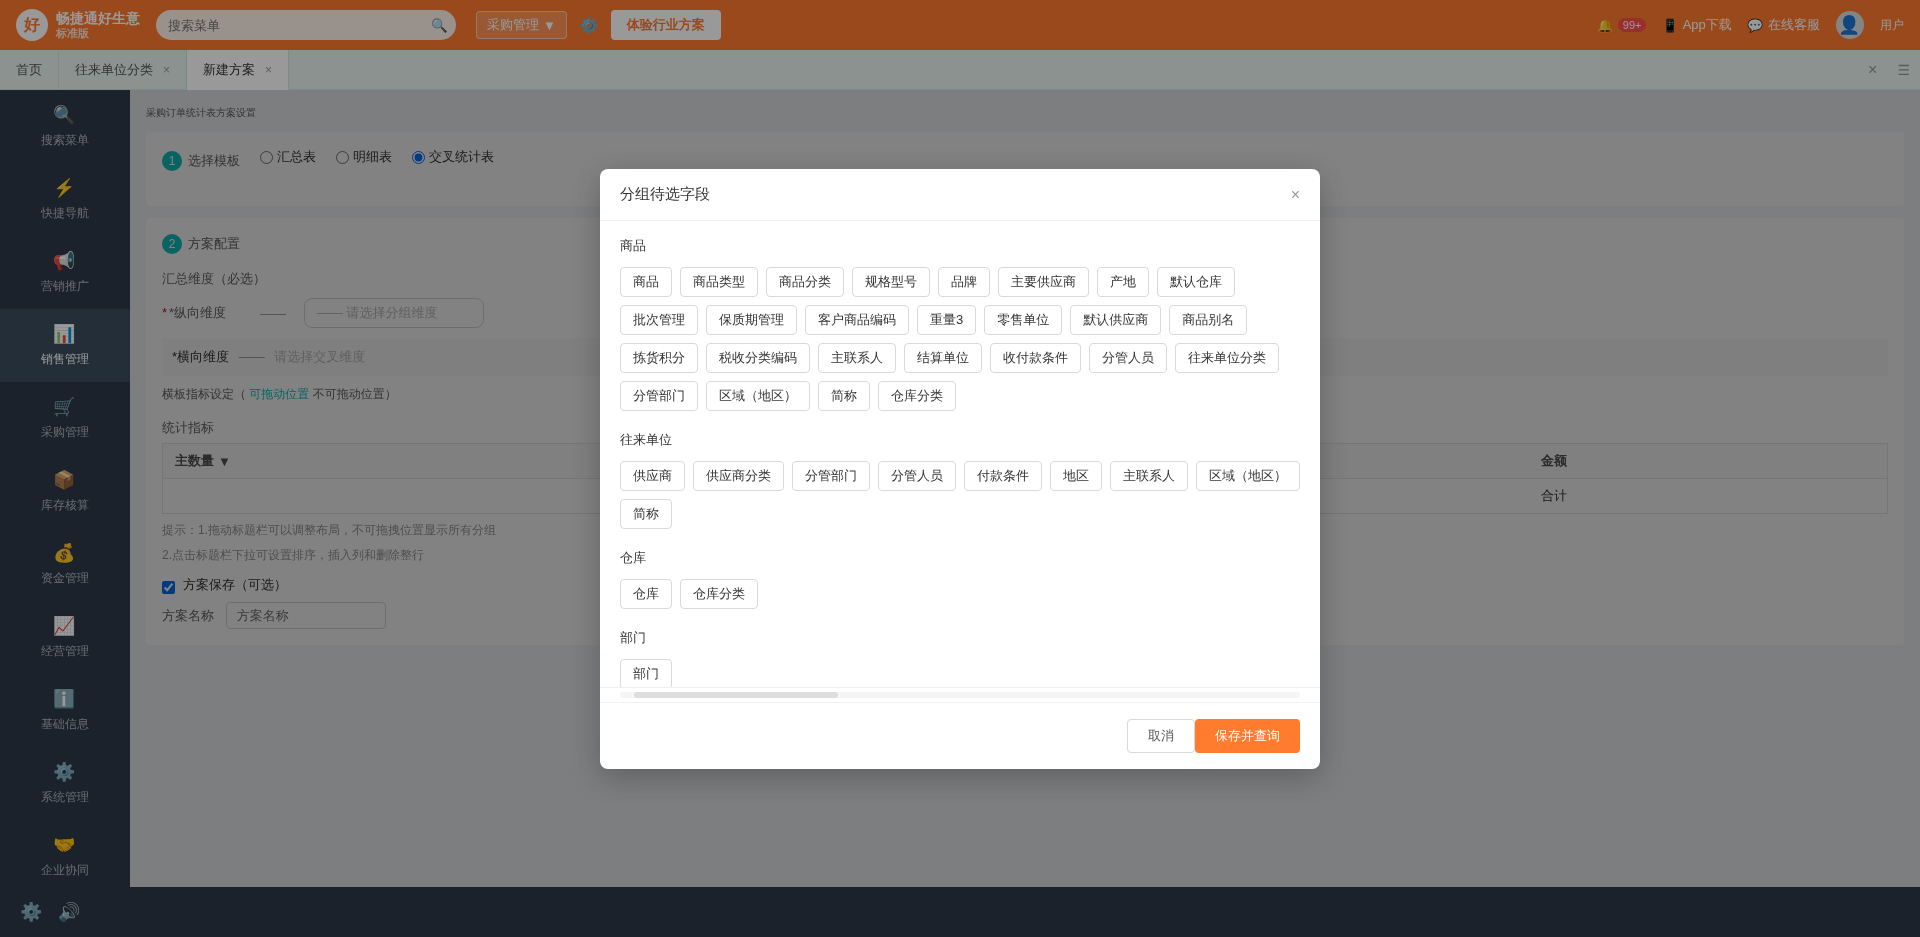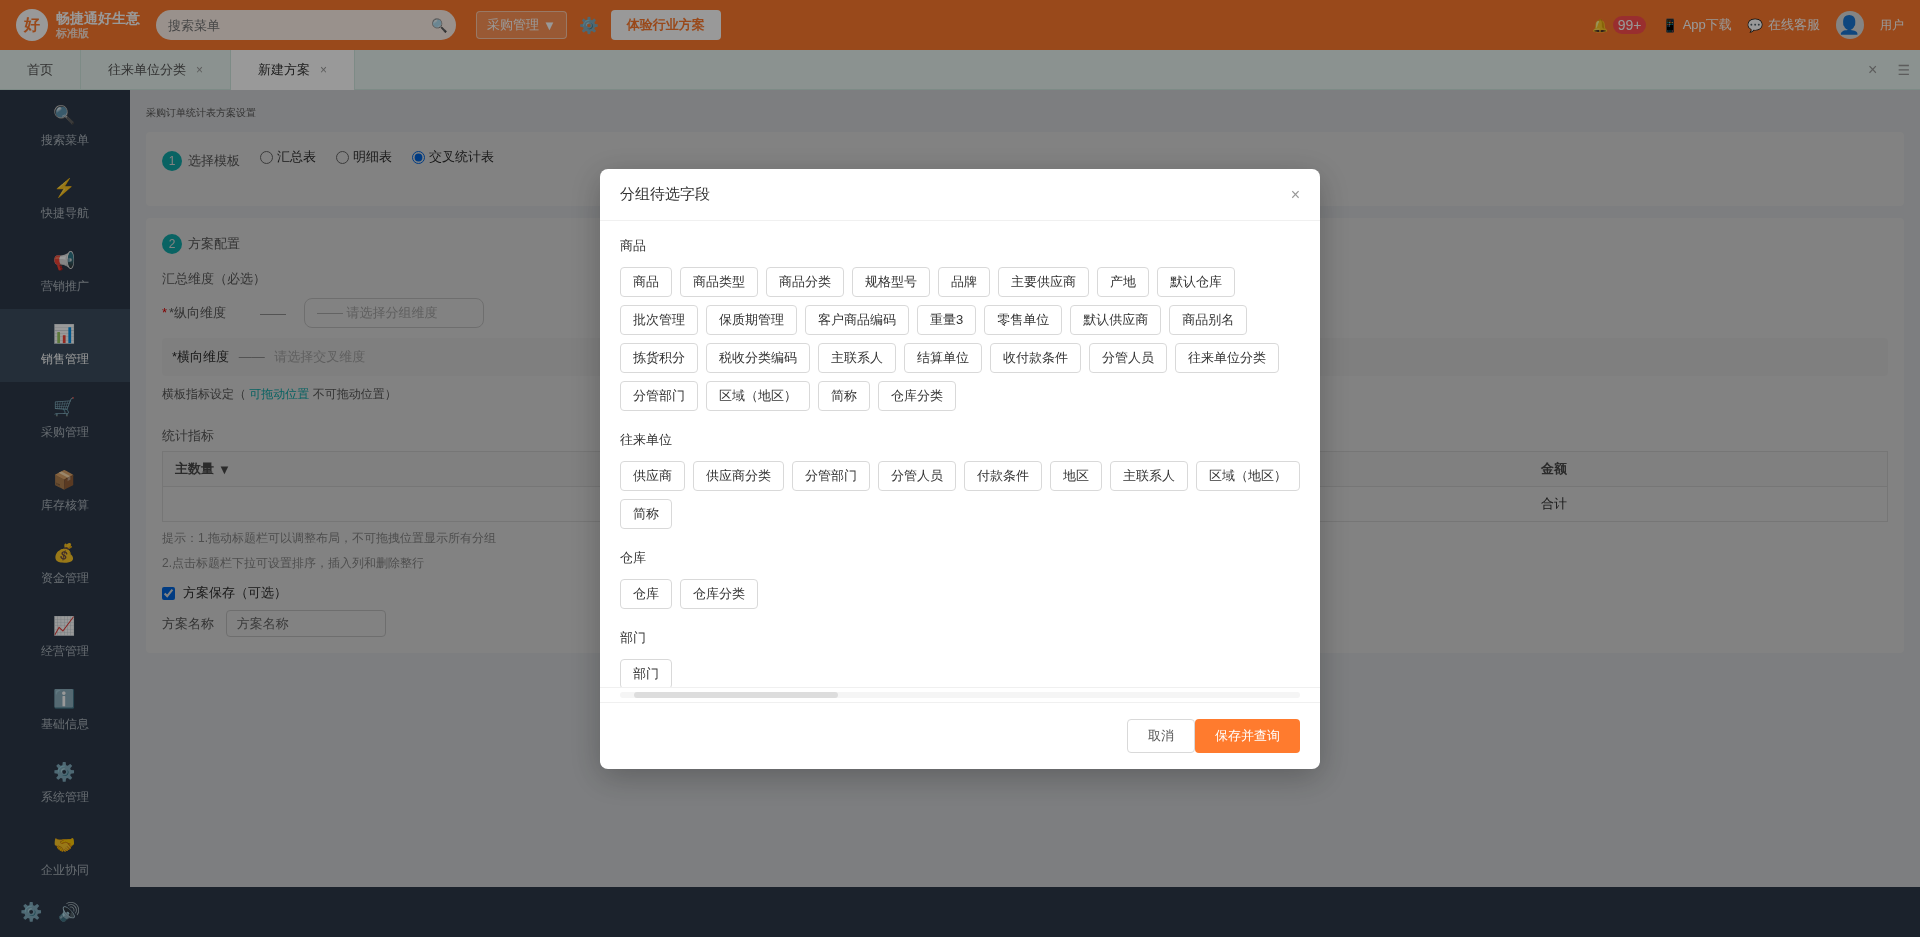--- a/index.html
+++ b/index.html
@@ -110,21 +110,21 @@
       display: flex;
       align-items: center;
       gap: 4px;
       cursor: pointer;
     }
     .badge {
       background: #ff4d4f;
       color: white;
       border-radius: 10px;
       padding: 1px 5px;
-      font-size: 14px;
+      font-size: 11px;
       min-width: 18px;
       text-align: center;
     }
     .avatar {
       width: 28px;
       height: 28px;
       border-radius: 50%;
       background: #ddd;
       overflow: hidden;
       display: flex;
@@ -135,21 +135,21 @@
     
     .tabs-bar {
       background: #e8f4f0;
       display: flex;
       align-items: center;
       padding: 0;
       border-bottom: 1px solid #d0e8e0;
       height: 40px;
     }
     .tab-item {
-      padding: 0 27px;
+      padding: 0 16px;
       height: 40px;
       display: flex;
       align-items: center;
       cursor: pointer;
       font-size: 13px;
       color: #555;
       gap: 6px;
       border-right: 1px solid #d0e8e0;
     }
     .tab-item.active {
@@ -412,21 +412,21 @@
     }
 
     .hint-text {
       font-size: 12px;
       color: #999;
       margin-top: 8px;
     }
 
     .scheme-save-row {
       display: flex;
-      align-items: center;
+      align-items: flex-end;
       gap: 8px;
       margin-top: 12px;
     }
     .scheme-input {
       border: 1px solid #d9d9d9;
       border-radius: 4px;
       padding: 5px 10px;
       font-size: 13px;
       width: 160px;
     }
@@ -596,21 +596,21 @@
         <span style="color:#999;margin:0 6px;">——</span>
         <span style="color:#bbb;font-size:13px;">请选择交叉维度</span>
       </div>
 
       <div style="font-size:12px;color:#666;margin:8px 0;">
         <span>横板指标设定（</span>
         <span style="color:#13c2c2;cursor:pointer;">可拖动位置</span>
         <span>  不可拖动位置）</span>
       </div>
 
-      <div style="margin-top:24px;">
+      <div style="margin-top:16px;">
         <div style="font-size:13px;color:#666;margin-bottom:6px;">统计指标</div>
         <table class="metrics-table">
           <thead>
             <tr>
               <th>
                 <div style="display:flex;align-items:center;gap:4px;">
                   <span>主数量</span>
                   <span style="cursor:pointer;">▼</span>
                 </div>
               </th>

